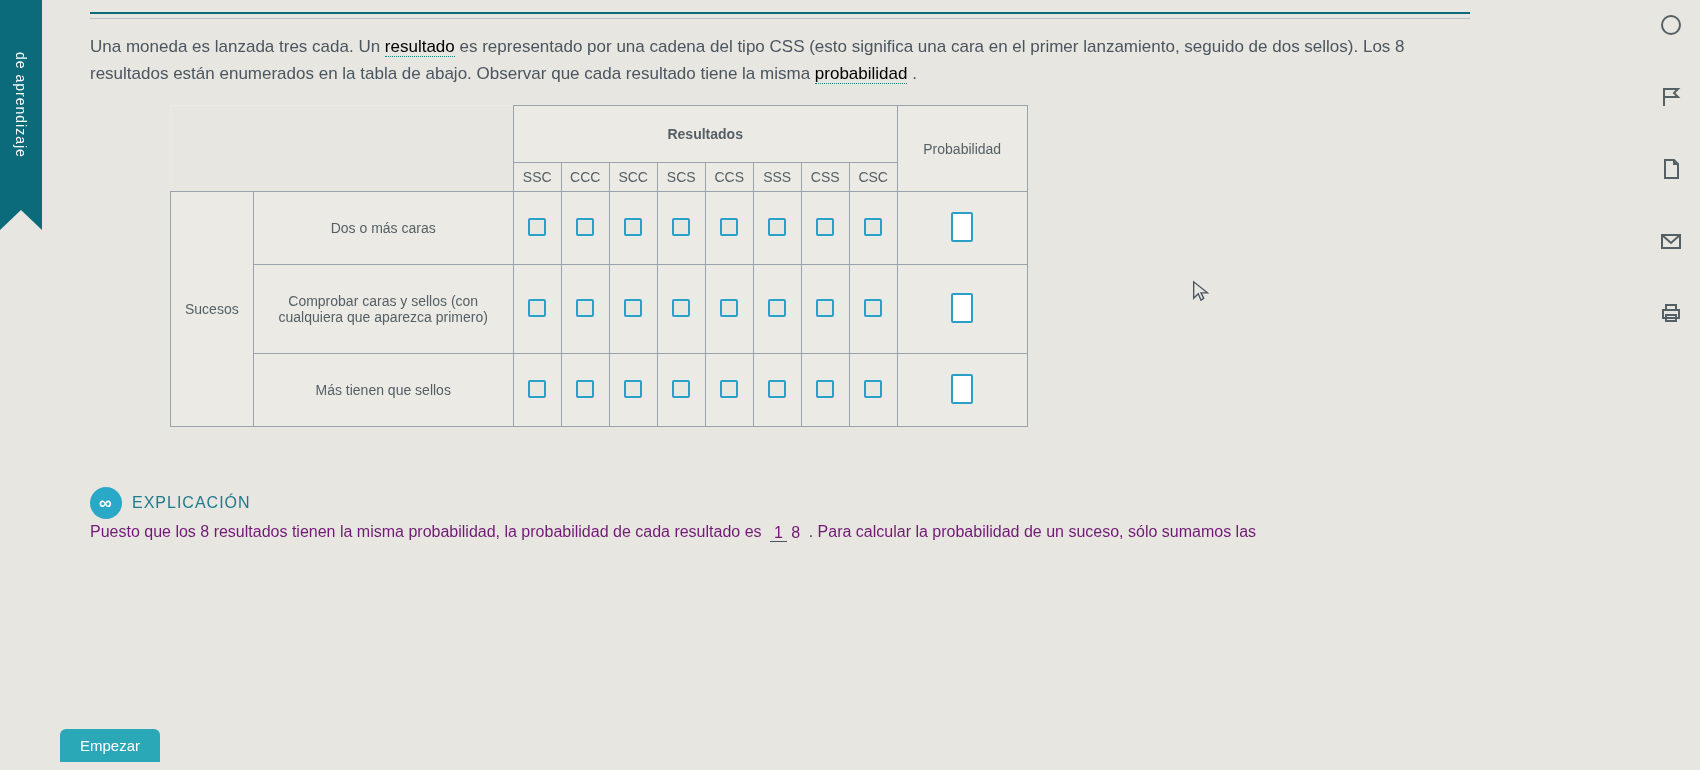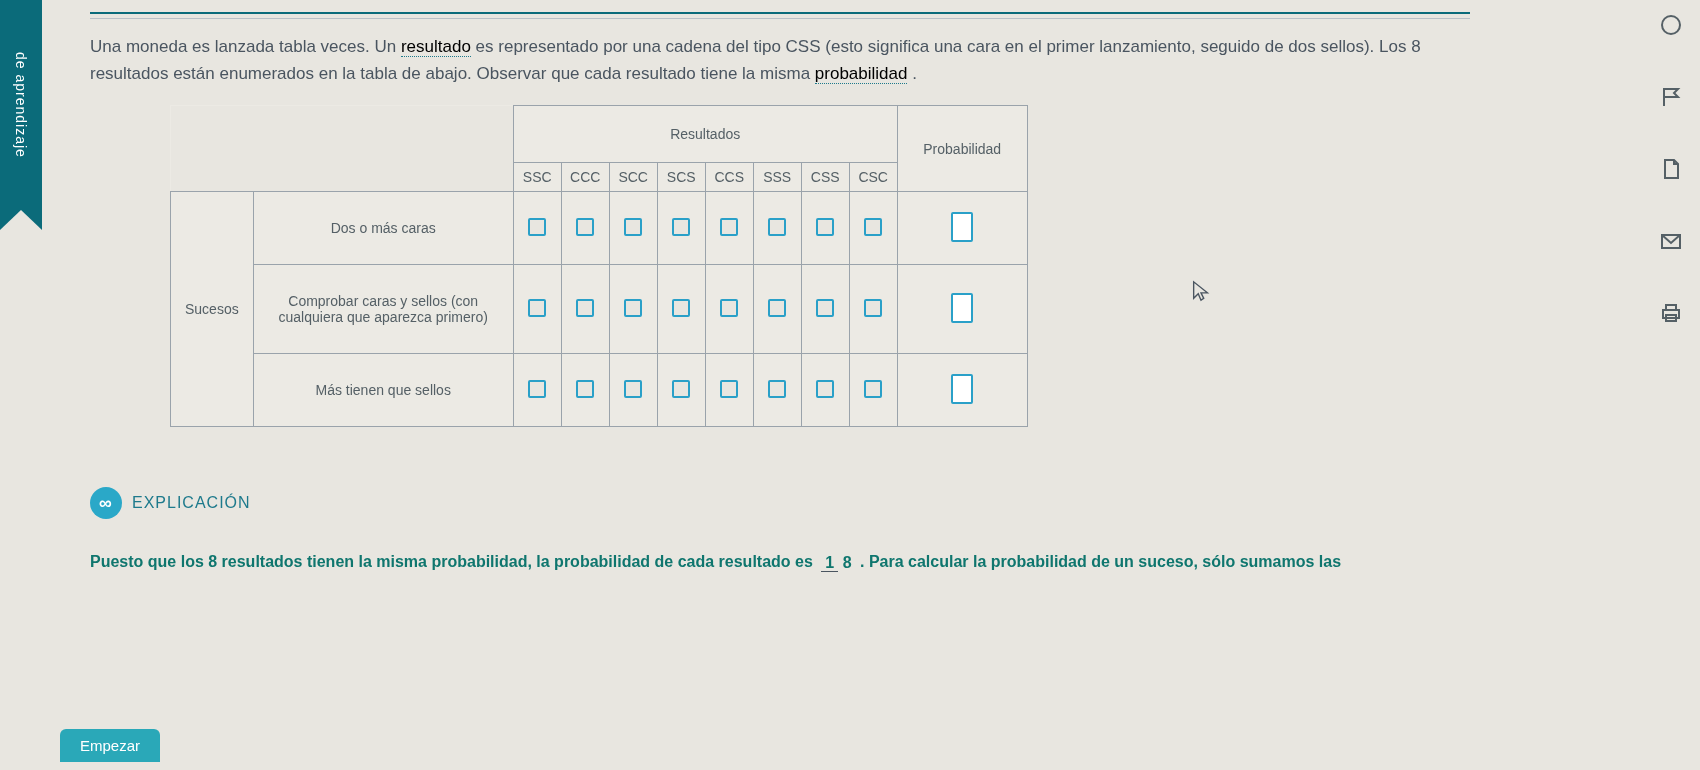--- a/index.html
+++ b/index.html
@@ -83,21 +83,21 @@
     font-size:15px;
   }
   td.desc{
     text-align:left;
     padding: 28px 14px;
     font-size:15px;
     width:260px;
   }
   th.reshead{
     padding:20px 4px;
-    font-weight:normal;
+    font-weight:bold;
     height:40px;
   }
   td.outcol{
     width:48px;
     height:54px;
     padding:0;
     font-size:14px;
   }
   th.outhdr{
     width:48px;
@@ -132,25 +132,23 @@
     font-size:16px;
     letter-spacing:1px;
   }
   .infcircle{
     width:32px;height:32px;border-radius:50%;
     background:#2aa8c8;color:#fff;
     display:flex;align-items:center;justify-content:center;
     font-size:18px;font-weight:bold;
   }
   .expltext{
-    margin-top:30px;
     font-size:16px;
-    color:#0f766e;
+    color:#701a75;
     line-height:1.6;
-    font-weight:bold;
   }
   .frac{
     display:inline-block;vertical-align:middle;
     text-align:center;font-size:16px;line-height:1.1;
     margin:0 4px;
   }
   .frac .n{border-bottom:1px solid #4a5560;padding:0 4px;}
   .startbtn{
     position:absolute;
     left:60px;
@@ -191,21 +189,21 @@
 
 <div class="ribbon">
   <span>de aprendizaje</span>
 </div>
 
 <div class="content">
   <div class="topline"></div>
   <div class="sep"></div>
 
   <p class="para">
-    <span>Una moneda es lanzada tabla veces. Un </span>
+    <span>Una moneda es lanzada tres cada. Un </span>
     <span class="link">resultado</span>
     <span> es representado por una cadena del tipo CSS (esto significa una cara en el primer lanzamiento, seguido de dos sellos). Los 8 resultados están enumerados en la tabla de abajo. Observar que cada resultado tiene la misma </span>
     <span class="link">probabilidad</span>
     <span>.</span>
   </p>
 
 
   <div class="tablewrap">
     <table class="main">
       <tbody>

